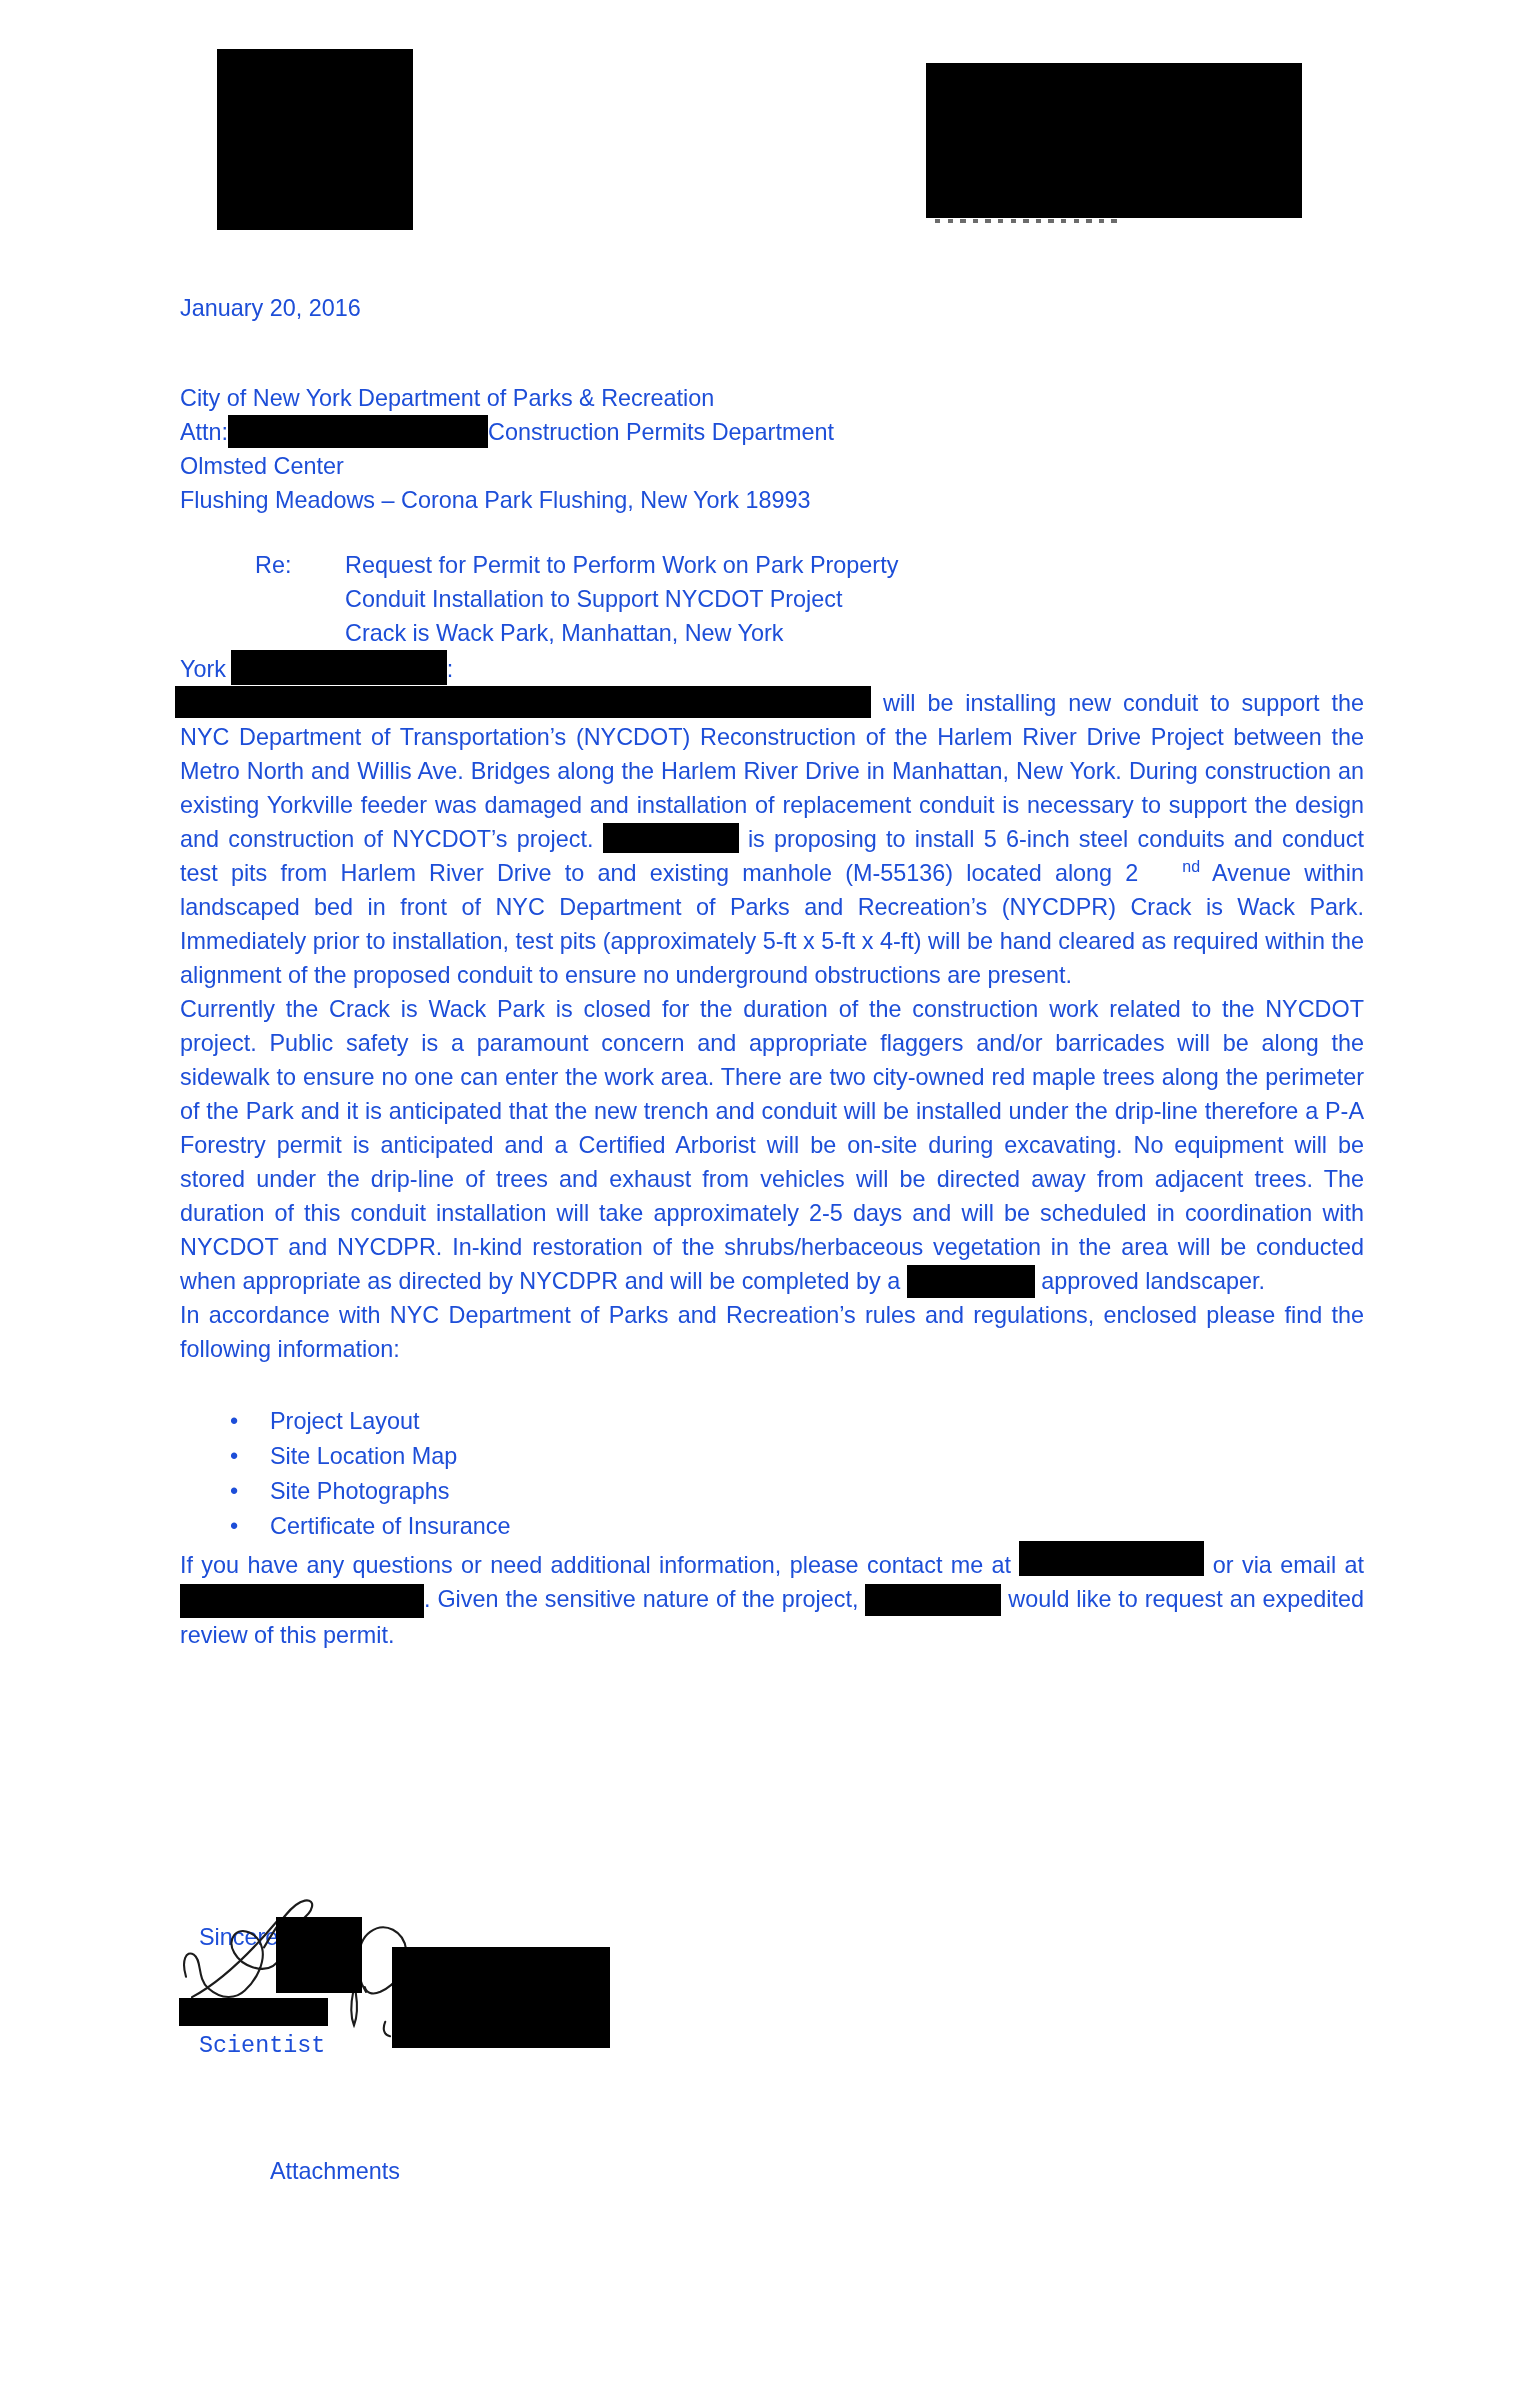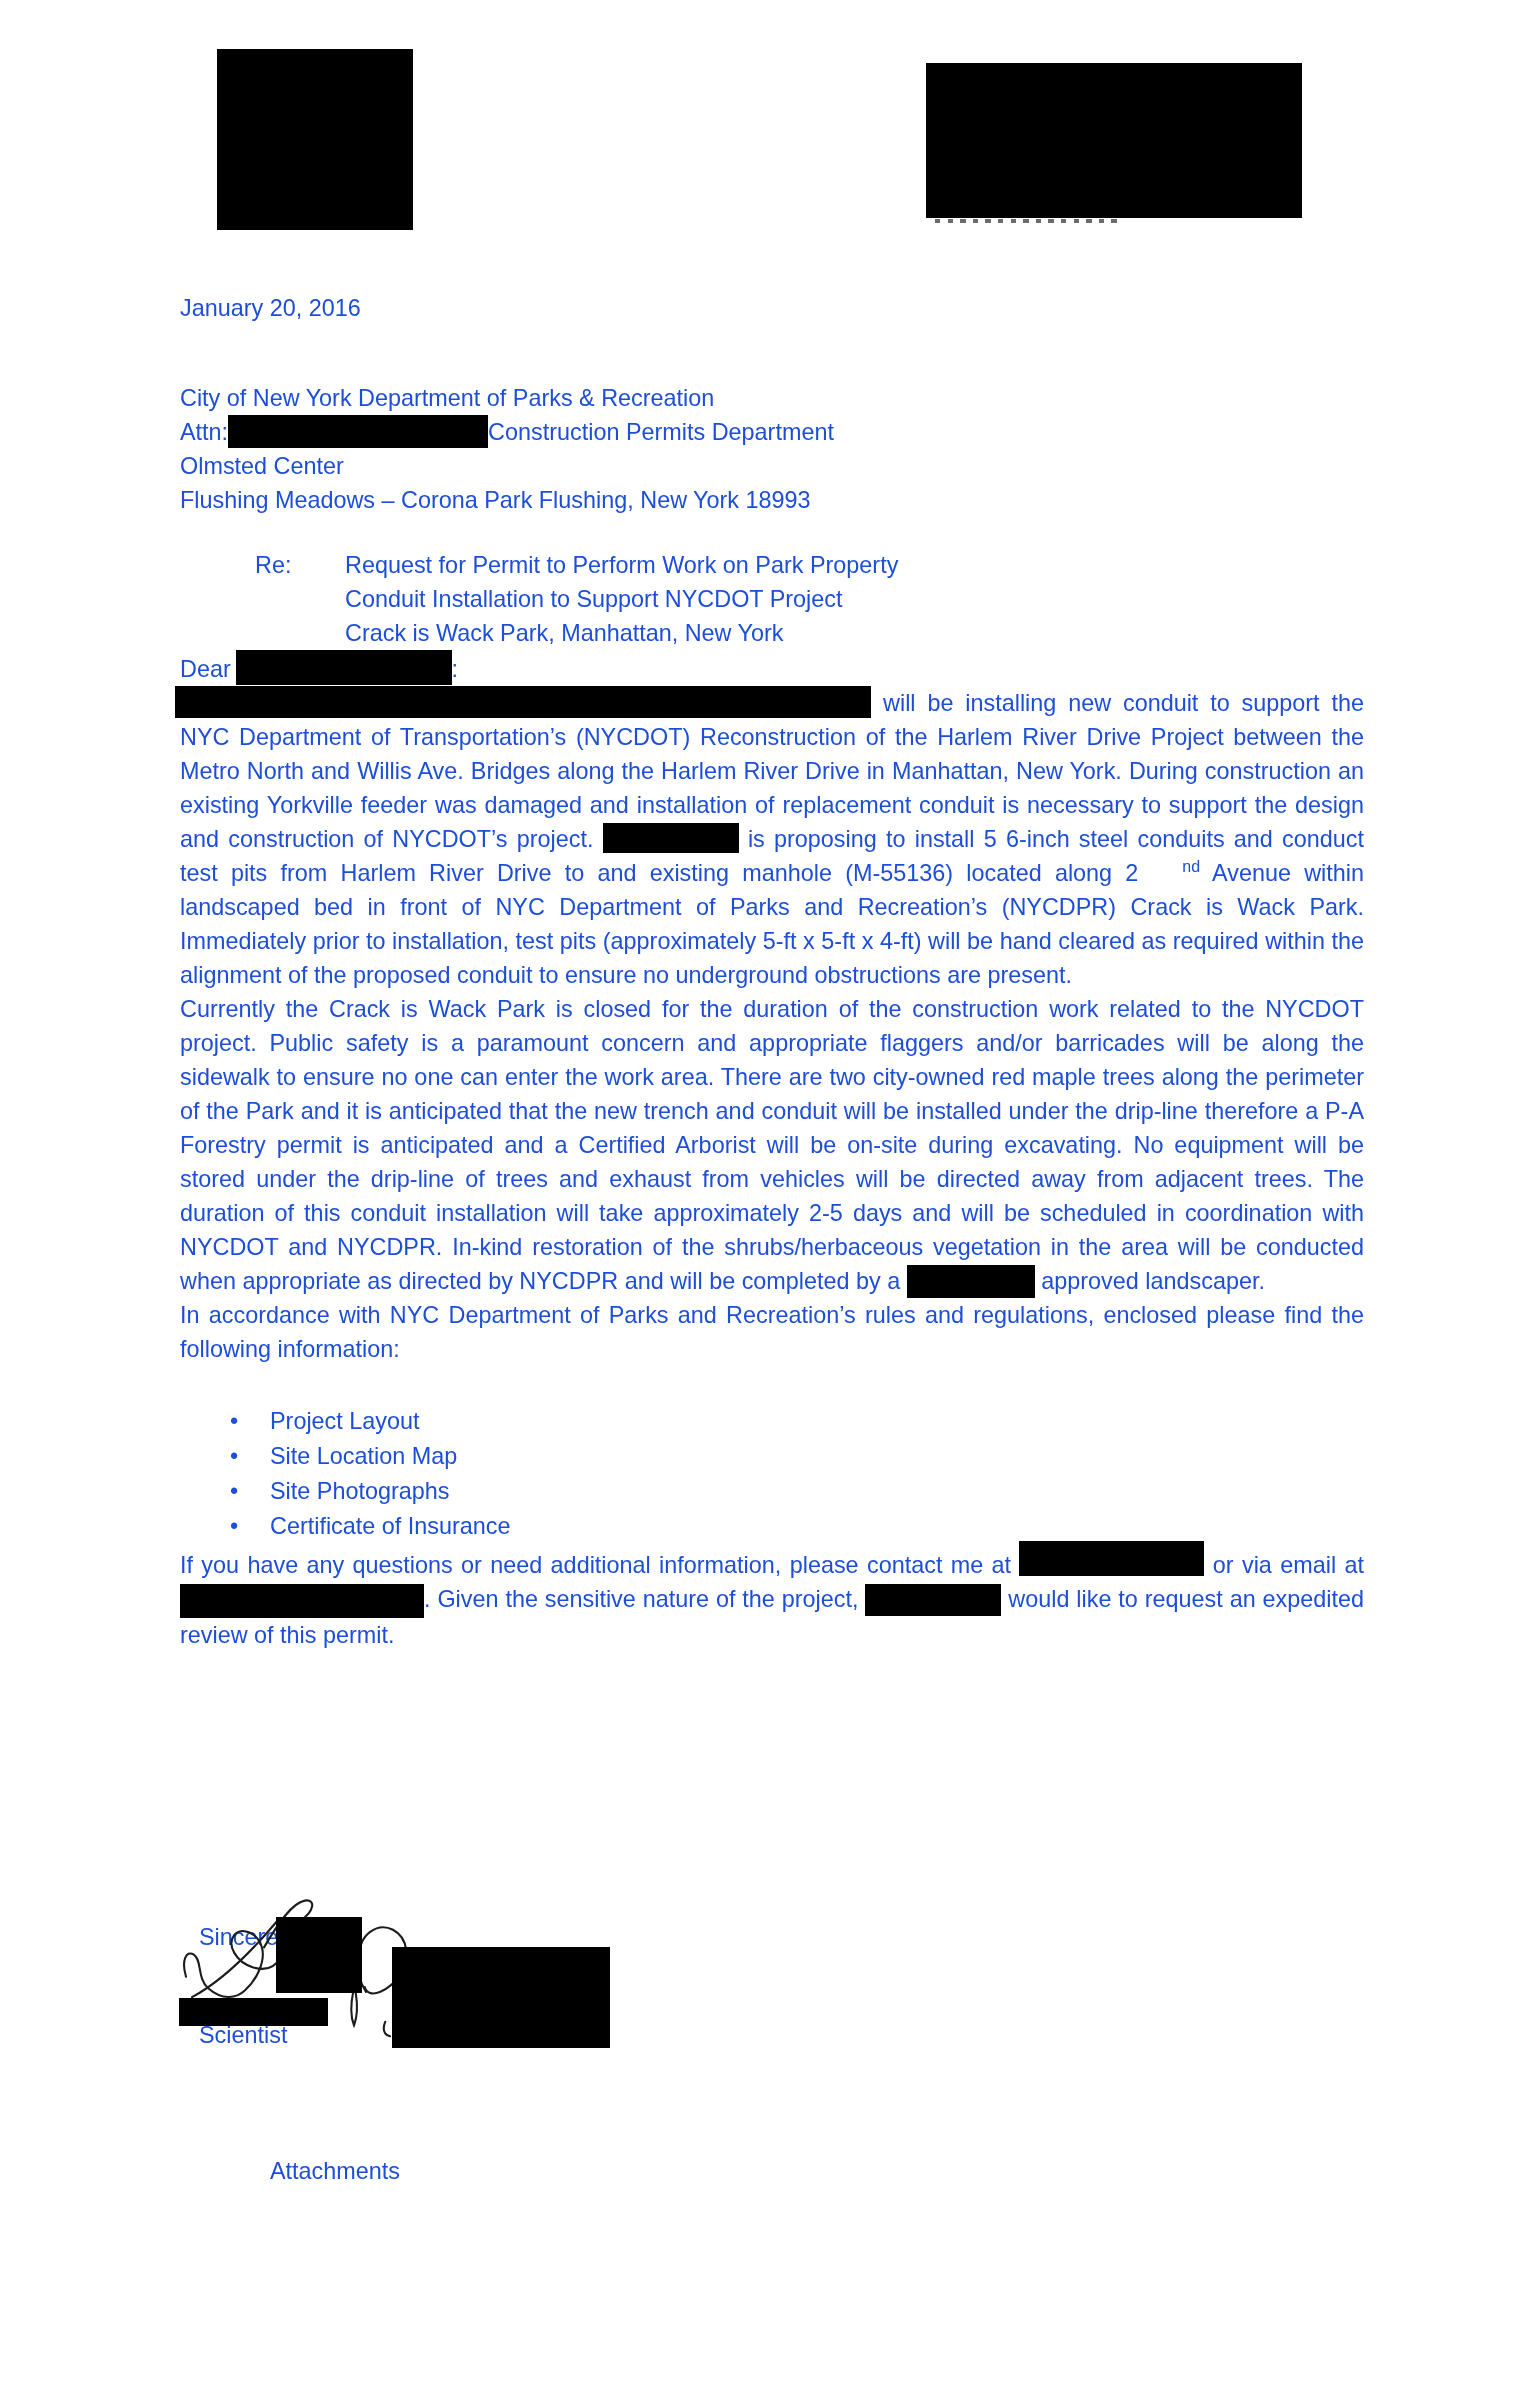--- a/index.html
+++ b/index.html
@@ -44,21 +44,21 @@
   .r-dear{width:216px;height:35px;vertical-align:-8.4px;margin-left:4.8px;}
   .r-p1lead{width:696px;height:32px;margin-left:-4.8px;vertical-align:-7.2px;}
   .r-p1mid{width:136px;height:30px;vertical-align:-6.6px;}
   .r-p2mid{width:128px;height:33px;vertical-align:-9.6px;}
   .r-phone{width:185px;height:35px;position:relative;top:-3.6px;vertical-align:-6px;}
   .r-email{width:244px;height:34px;vertical-align:-10.2px;}
   .r-comp{width:136px;height:32px;vertical-align:-8.4px;}
   
   .sig-area{position:absolute;left:174px;top:1885px;width:456px;height:186px;}
   .sincerely{position:absolute;left:25px;top:35px;white-space:nowrap;}
-  .scientist{position:absolute;left:25px;top:133px;white-space:nowrap;}
+  .scientist{position:absolute;left:25px;top:144px;white-space:nowrap;font-family:Liberation Mono, monospace;}
   .scrawl{position:absolute;left:0;top:0;width:270px;height:180px;}
   .scrawl path{fill:none;stroke:#1c1c1c;stroke-width:3.5;stroke-linecap:round;}
   .sig-redact{position:absolute;background:#000;}
   .sig-a{left:102px;top:32px;width:86px;height:76px;}
   .sig-b{left:4.8px;top:113px;width:149px;height:28px;}
   .sig-c{left:218px;top:62px;width:218px;height:101px;}
   .attachments{position:absolute;left:270px;top:2154px;margin:0;}
 </style>
 </head>
 <body>
@@ -82,21 +82,21 @@
 
     <div class="re-block">
       <div class="re-label">Re:</div>
       <div class="re-lines">
         <p>Request for Permit to Perform Work on Park Property</p>
         <p>Conduit Installation to Support NYCDOT Project</p>
         <p>Crack is Wack Park, Manhattan, New York</p>
       </div>
     </div>
 
-    <p class="salutation"><span>Dear</span><span class="redact r-dear"></span><span>:</span></p>
+    <p class="salutation"><span>York</span><span class="redact r-dear"></span><span>:</span></p>
 
     <p class="para p1"><span class="redact r-p1lead"></span><span> will be installing new conduit to support the NYC Department of Transportation’s (NYCDOT) Reconstruction of the Harlem River Drive Project between the Metro North and Willis Ave. Bridges along the Harlem River Drive in Manhattan, New York. During construction an existing Yorkville feeder was damaged and installation of replacement conduit is necessary to support the design and construction of NYCDOT’s project.  </span><span class="redact r-p1mid"></span><span> is proposing to install 5 6-inch steel conduits and conduct test pits from Harlem River Drive to and existing manhole (M-55136) located along 2</span><sup>nd</sup><span> Avenue within landscaped bed in front of NYC Department of Parks and Recreation’s (NYCDPR) Crack is Wack Park.  Immediately prior to installation, test pits (approximately 5-ft x 5-ft x 4-ft) will be hand cleared as required within the alignment of the proposed conduit to ensure no underground obstructions are present.</span></p>
 
     <p class="para p2"><span>Currently the Crack is Wack Park is closed for the duration of the construction work related to the NYCDOT project.  Public safety is a paramount concern and appropriate flaggers and/or barricades will be along the sidewalk to ensure no one can enter the work area.  There are two city-owned red maple trees along the perimeter of the Park and it is anticipated that the new trench and conduit will be installed under the drip-line therefore a P-A Forestry permit is anticipated and a Certified Arborist will be on-site during excavating.  No equipment will be stored under the drip-line of trees and exhaust from vehicles will be directed away from adjacent trees.  The duration of this conduit installation will take approximately 2-5 days and will be scheduled in coordination with NYCDOT and NYCDPR.  In-kind restoration of the shrubs/herbaceous vegetation in the area will be conducted when appropriate as directed by NYCDPR and will be completed by a </span><span class="redact r-p2mid"></span><span> approved landscaper.</span></p>
 
     <p class="para p3">In accordance with NYC Department of Parks and Recreation’s rules and regulations, enclosed please find the following information:</p>
 
     <ul class="bullets">
       <li>
           <span class="dot">•</span>

